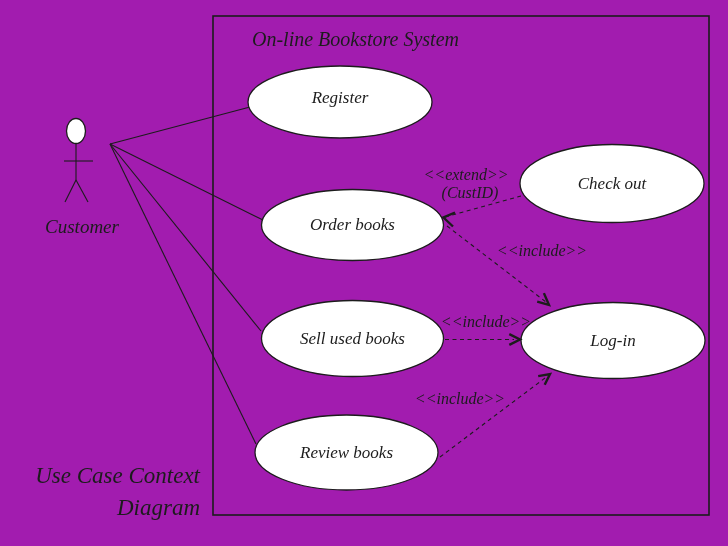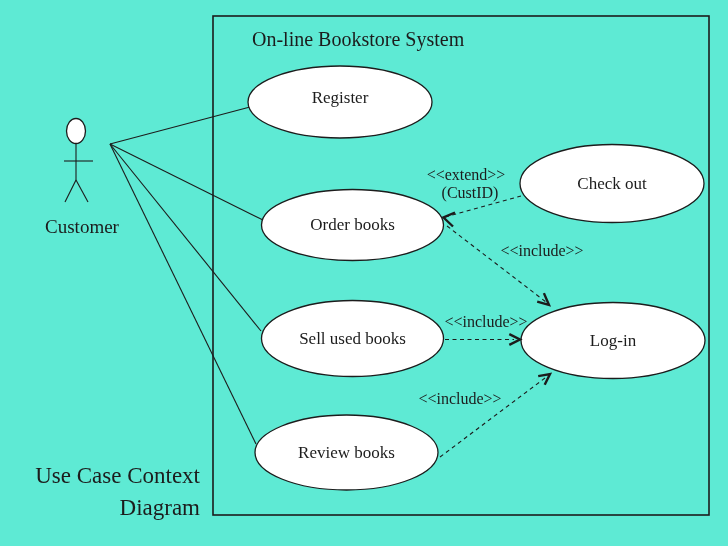--- a/index.html
+++ b/index.html
@@ -4,22 +4,23 @@
 <style>
   html, body {
     margin: 0;
     padding: 0;
     background: #ffffff;
   }
   .stage {
     position: relative;
     width: 728px;
     height: 546px;
-    background: #5eead4;
+    background: #a21caf;
     overflow: hidden;
+    font-style: italic;
   }
   svg {
     display: block;
   }
   text {
     font-family: "Liberation Serif", "DejaVu Serif", serif;
     fill: #1c1c1c;
   }
   .uc-label   { font-size: 17px; }
   .stereotype { font-size: 16px; }

